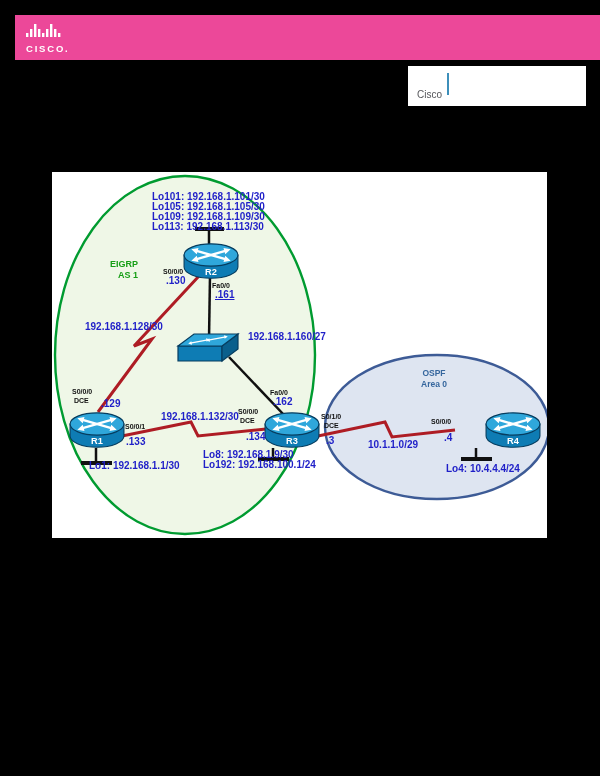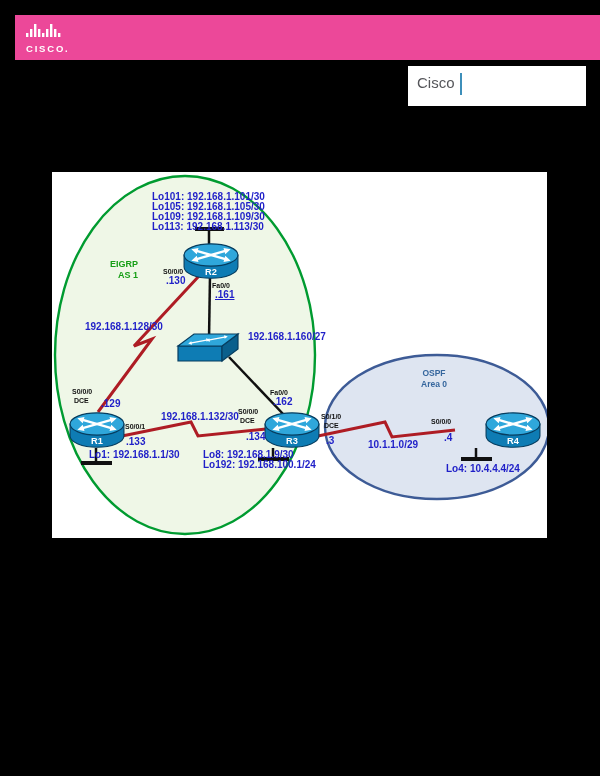--- a/index.html
+++ b/index.html
@@ -6,21 +6,21 @@
   #page{position:relative;width:600px;height:776px;background:#000;overflow:hidden;
         font-family:"Liberation Sans", sans-serif;}
 
   
   .header-bar{position:absolute;left:15px;top:15px;width:570px;height:45px;background:#ec4899;padding-left:20px;}
   .cisco-logo{position:absolute;left:11px;top:9px;width:60px;color:#fff;}
   .cisco-logo .word{font-size:9.5px;font-weight:bold;letter-spacing:1.8px;color:#fff;margin-top:1px;}
 
   .academy-box{position:absolute;left:408px;top:66px;width:178px;height:40px;background:#fff;
                display:flex;align-items:flex-start;padding:7px 0 0 9px;box-sizing:border-box;}
-  .ac-cisco{font-size:15px;color:#55565a;margin-top:1px;}
+  .ac-cisco{font-size:10px;color:#55565a;margin-top:16px;}
   .ac-div{width:2px;height:22px;background:#3d8fba;margin:0 5px 0 5px;}
   .ac-col{display:flex;flex-direction:column;}
   .ac-name{font-size:11.5px;font-weight:bold;color:#4c4c50;white-space:nowrap;}
   .ac-tag{font-size:7.5px;color:#86b4cb;margin-top:2px;}
 
   
   .diagram{position:absolute;left:52px;top:172px;width:495px;height:366px;background:#fff;overflow:hidden;}
   .net-layer{position:absolute;left:0;top:0;}
 
   .device{position:absolute;}
@@ -185,21 +185,21 @@
     <div class="lbl blue" style="left:194px;top:260px;">.134</div>
     <div class="lbl black iface" style="left:218px;top:216px;">Fa0/0</div>
     <div class="lbl blue" style="left:221px;top:225px;">.162</div>
     <div class="lbl black iface" style="left:269px;top:240px;">S0/1/0</div>
     <div class="lbl black iface" style="left:272px;top:249px;">DCE</div>
     <div class="lbl blue" style="left:274px;top:264px;">.3</div>
 
     <div class="lbl black iface" style="left:379px;top:245px;">S0/0/0</div>
     <div class="lbl blue" style="left:392px;top:261px;">.4</div>
 
-    <div class="lbl blue" style="left:37px;top:278px;">Lo1: 192.168.1.1/30</div>
+    <div class="lbl blue" style="left:37px;top:289px;">Lo1: 192.168.1.1/30</div>
     <div class="lbl blue lh10" style="left:151px;top:278px;">
       <div>Lo8: 192.168.1.9/30</div>
       <div>Lo192: 192.168.100.1/24</div>
     </div>
     <div class="lbl blue" style="left:394px;top:292px;">Lo4: 10.4.4.4/24</div>
 
   </div>
 </div>
 
 </body></html>

